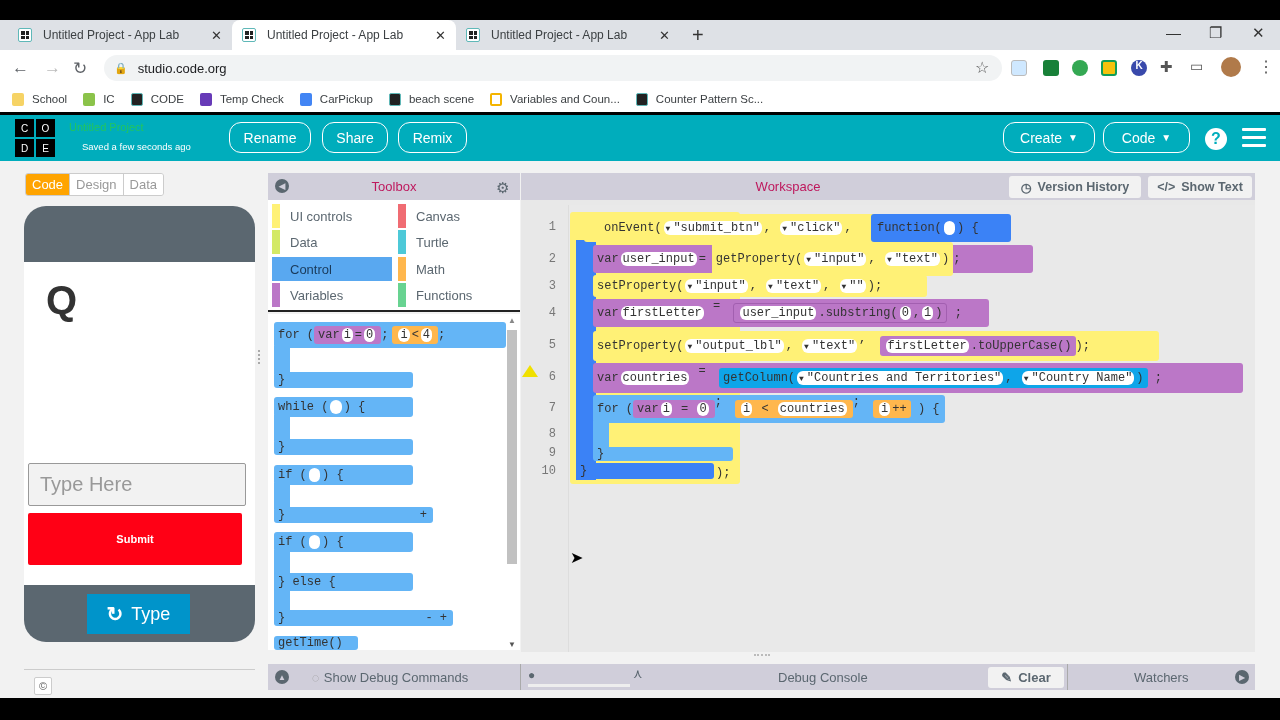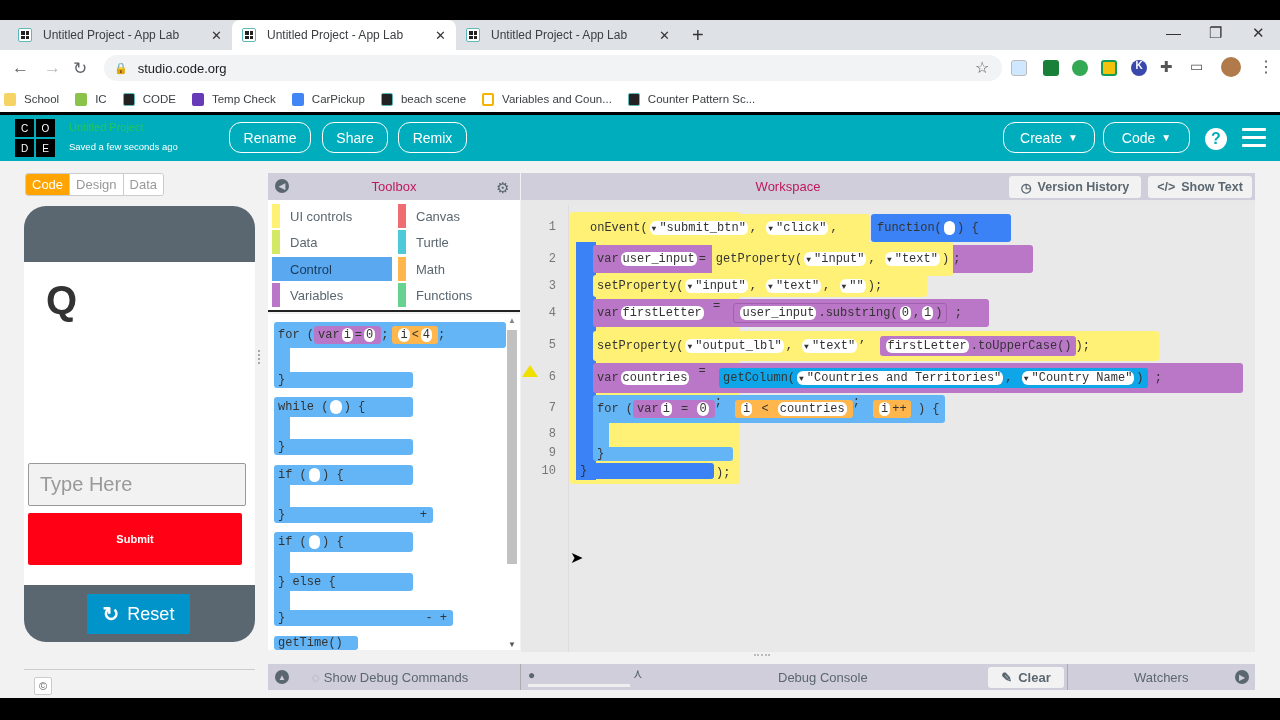--- a/index.html
+++ b/index.html
@@ -14,30 +14,30 @@
 .tab .tt{flex:1;white-space:nowrap}
 .tab .x{font-size:13px;color:#333}
 #newtab{left:692px;top:24px;font-size:20px;color:#333}
 .winbtn{top:24px;font-size:15px;color:#333}
 #addrbar{left:0;top:50px;width:1280px;height:36px;background:#fff}
 #omni{left:104px;top:55px;width:898px;height:26px;background:#f1f3f4;border-radius:13px;font-size:13px;color:#202124;display:flex;align-items:center;padding-left:10px}
 #omni .lock{margin-right:10px;font-size:11px;color:#555}
 #omni .host{color:#202124}
 #omni .path{color:#5f6368}
 .navic{top:58px;font-size:17px;color:#5f6368}
-#bookmarks{left:0;top:86px;width:1280px;height:26px;background:#fff;display:flex;align-items:center;padding-left:4px;font-size:11.5px;color:#3c4043}
+#bookmarks{left:0;top:86px;width:1280px;height:26px;background:#fff;display:flex;align-items:center;padding-left:12px;font-size:11.5px;color:#3c4043}
 .bm{display:flex;align-items:center;margin-right:16px}
 .bm .bi{width:12px;height:13px;margin-right:8px;border-radius:2px}
 .ext{top:60px;width:16px;height:16px;border-radius:3px}
 
 #appheader{left:0;top:115px;width:1280px;height:46px;background:#00adbc}
 #logo{left:15px;top:119px;width:40px;height:38px;display:grid;grid-template-columns:1fr 1fr;gap:2px}
 #logo span{background:#000;color:#fff;font-size:10px;display:flex;align-items:center;justify-content:center}
 #projtitle{left:69px;top:121px;color:#22c55e;font-size:11px;font-weight:normal}
-#saved{left:69px;top:141px;color:#fff;font-size:9.5px}
+#saved{left:82px;top:141px;color:#fff;font-size:9.5px}
 .hbtn{top:122px;height:31px;border:1.5px solid #fff;border-radius:12px;color:#fff;font-size:14px;display:flex;align-items:center;justify-content:center;gap:6px;background:transparent}
 #help{left:1205px;top:128px;width:22px;height:22px;border-radius:50%;background:#fff;color:#00adbc;font-weight:bold;font-size:16px;display:flex;align-items:center;justify-content:center}
 #burger{left:1242px;top:128px;width:24px}
 #burger i{display:block;height:3px;background:#fff;margin-bottom:5px;border-radius:1px}
 
 #main{left:0;top:161px;width:1280px;height:537px;background:#f2f2f2}
 #modetabs{left:25px;top:173px;display:flex;border:1px solid #ccc;border-radius:3px;overflow:hidden;font-size:13px}
 #modetabs div{padding:3px 6px;background:#fff;color:#999;border-left:1px solid #ccc}
 #modetabs div.on{background:#ffa400;color:#fff;border-left:none}
 
@@ -211,21 +211,21 @@
   <div>Data</div>
 </div>
 
 <div id="phone" class="abs"></div>
 <div id="screen" class="abs"></div>
 <div id="qlabel" class="abs">Q</div>
 <div id="typehere" class="abs">Type Here</div>
 <div id="submit" class="abs">Submit</div>
 <div id="reset" class="abs">
     <span style="font-size:20px;font-weight:bold">↻</span>
-    <span>Reset</span>
+    <span>Type</span>
   </div>
 <div id="leftdiv" class="abs"></div>
 <div id="copyright" class="abs">©</div>
 <div class="abs" style="left:258px;top:350px;width:4px;height:14px;border-left:2px dotted #aaa"></div>
 
 <div id="toolbox" class="abs panelhdr">
     <span>Toolbox</span>
   </div>
 <div id="tbcollapse" class="abs">◀</div>
 <div id="tbgear" class="abs">⚙</div>
@@ -316,21 +316,21 @@
 <div class="ln" style="top:338px">5</div>
 <div class="ln" style="top:370px">6</div>
 <div class="ln" style="top:401px">7</div>
 <div class="ln" style="top:427px">8</div>
 <div class="ln" style="top:446px">9</div>
 <div class="ln" style="top:464px">10</div>
 <div class="abs" style="left:522px;top:365px;width:0;height:0;border-left:8px solid transparent;border-right:8px solid transparent;border-bottom:12px solid #f0e000"></div>
 
 <div class="abs yellow" style="left:570px;top:212px;width:170px;height:272px;border-radius:3px"></div>
 <div class="abs green" style="left:576px;top:240px;width:20px;height:240px"></div>
-<div class="blk yellow" style="left:570px;top:214px;width:300px;height:28px;padding-left:20px">
+<div class="blk yellow" style="left:584px;top:214px;width:300px;height:28px;padding-left:20px">
   <span>onEvent(</span><span class="pill"><span class="arr">▼</span><span>"submit_btn"</span></span>, <span class="pill"><span class="arr">▼</span><span>"click"</span></span>,
 </div>
 <div class="blk green" style="left:871px;top:214px;width:140px;height:28px;padding-left:6px">
   <span>function(</span><span class="pill">&nbsp;</span><span>) {</span>
 </div>
 
 <div class="blk purple" style="left:593px;top:245px;width:440px;height:28px;padding-left:4px">
   <span>var</span> <span class="pill">user_input</span> <span>=</span>
   <span class="blk yellow" style="position:static;padding:10px 4px;margin-left:6px"><span>getProperty(</span><span class="pill"><span class="arr">▼</span><span>"input"</span></span>, <span class="pill"><span class="arr">▼</span><span>"text"</span></span>)</span>;
 </div>

